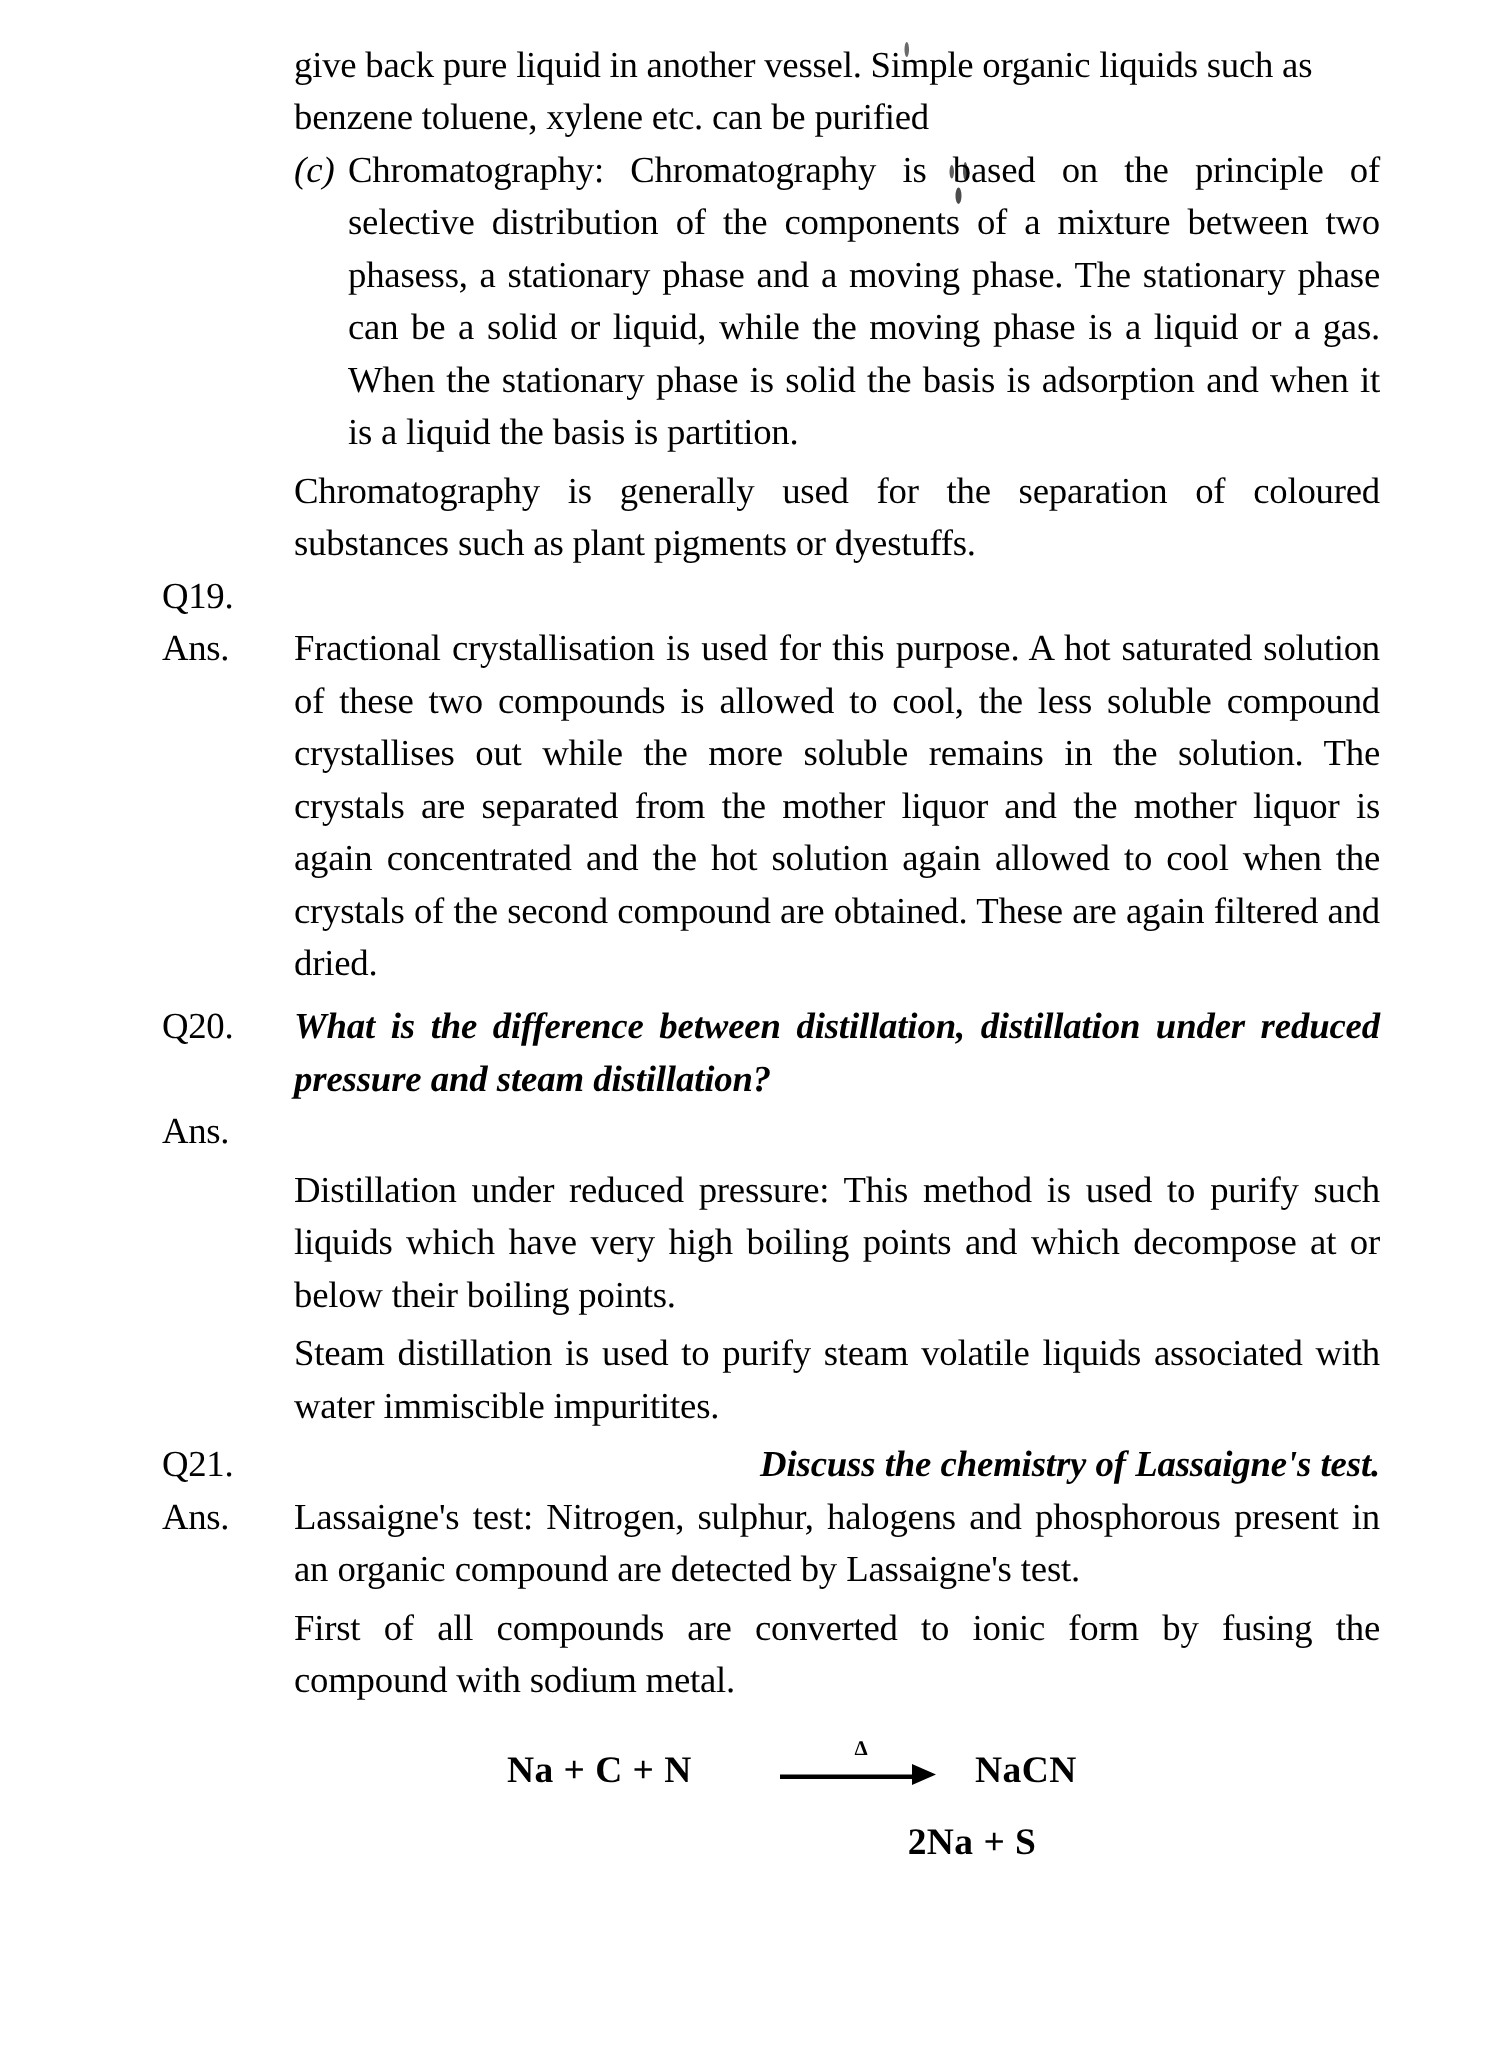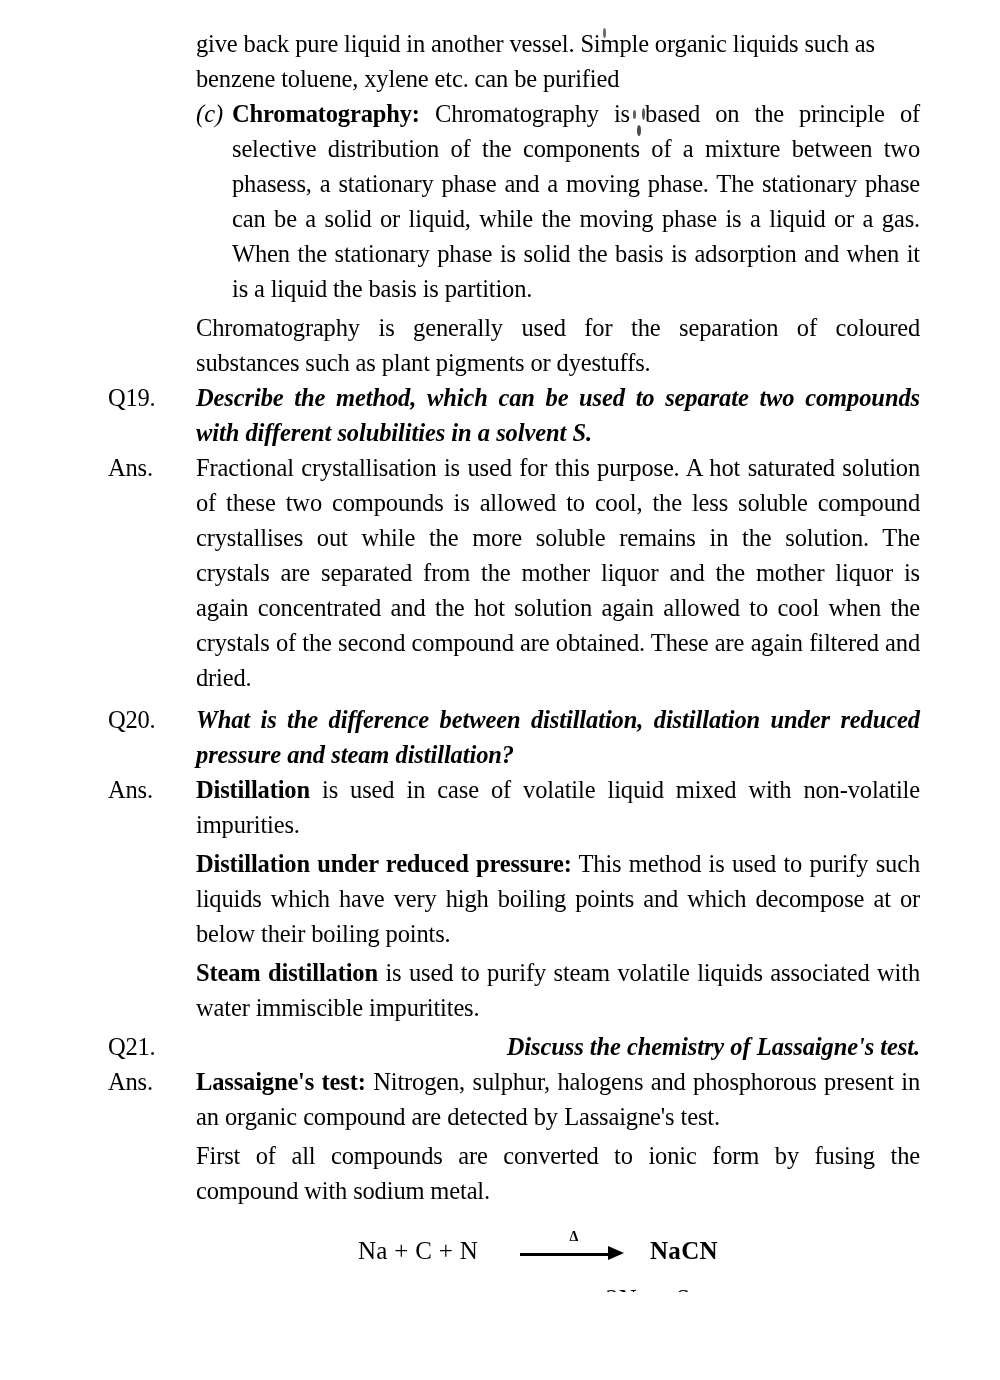--- a/index.html
+++ b/index.html
@@ -76,21 +76,21 @@
     font-style: italic;
   }
   .listitem .litext {
     flex: 1 1 auto;
     font-size: 24.5px;
     line-height: 35px;
     text-align: justify;
     letter-spacing: -0.15px;
   }
 
-  b, .b { font-weight: bold; }
+  b, .b { font-weight: normal; }
   .q { font-style: italic; font-weight: bold; letter-spacing: -0.1px; }
 
   
   .nojust { text-align: right; }
 
   .gap-sm { height: 4px; }
   .gap-md { height: 7px; }
 
   
   .equations {
@@ -99,22 +99,22 @@
   }
   .eqn {
     display: flex;
     align-items: center;
     justify-content: flex-start;
     font-size: 25px;
     line-height: 34px;
     margin-bottom: 14px;
   }
   .eqn .lhs {
-    text-align: center;
-    font-weight: normal;
+    text-align: left;
+    font-weight: bold;
     letter-spacing: 0.3px;
     white-space: nowrap;
   }
   .eqn .arrow-wrap {
     position: relative;
     width: 108px;
     height: 34px;
     margin: 0 22px;
     flex: 0 0 108px;
   }
@@ -190,38 +190,36 @@
       <span class="marker">(c)</span>
       <span class="litext"><b>Chromatography:</b><span> Chromatography is based on the principle of selective distribution of the components of a mixture between two phasess, a stationary phase and a moving phase. The stationary phase can be a solid or liquid, while the moving phase is a liquid or a gas. When the stationary phase is solid the basis is adsorption and when it is a liquid the basis is partition.</span></span>
     </div>
 
     <div class="gap-sm"></div>
 
     <div class="para">Chromatography is generally used for the separation of coloured substances such as plant pigments or dyestuffs.</div>
 
     <div class="block">
       <span class="label">Q19.</span>
-      <span class="body q">Describe the method, which can be used to separate two compounds with different solubilities in a solvent S.</span>
     </div>
 
     <div class="block">
       <span class="label">Ans.</span>
       <span class="body">Fractional crystallisation is used for this purpose. A hot saturated solution of these two compounds is allowed to cool, the less soluble compound crystallises out while the more soluble remains in the solution. The crystals are separated from the mother liquor and the mother liquor is again concentrated and the hot solution again allowed to cool when the crystals of the second compound are obtained. These are again filtered and dried.</span>
     </div>
 
     <div class="gap-md"></div>
 
     <div class="block">
       <span class="label">Q20.</span>
       <span class="body q">What is the difference between distillation, distillation under reduced pressure and steam distillation?</span>
     </div>
 
     <div class="block">
       <span class="label">Ans.</span>
-      <span class="body"><b>Distillation</b><span> is used in case of volatile liquid mixed with non-volatile impurities.</span></span>
     </div>
 
     <div class="gap-sm"></div>
 
     <div class="para"><b>Distillation under reduced pressure:</b><span> This method is used to purify such liquids which have very high boiling points and which decompose at or below their boiling points.</span></div>
 
     <div class="gap-sm"></div>
 
     <div class="para"><b>Steam distillation</b><span> is used to purify steam volatile liquids associated with water immiscible impuritites.</span></div>
 

